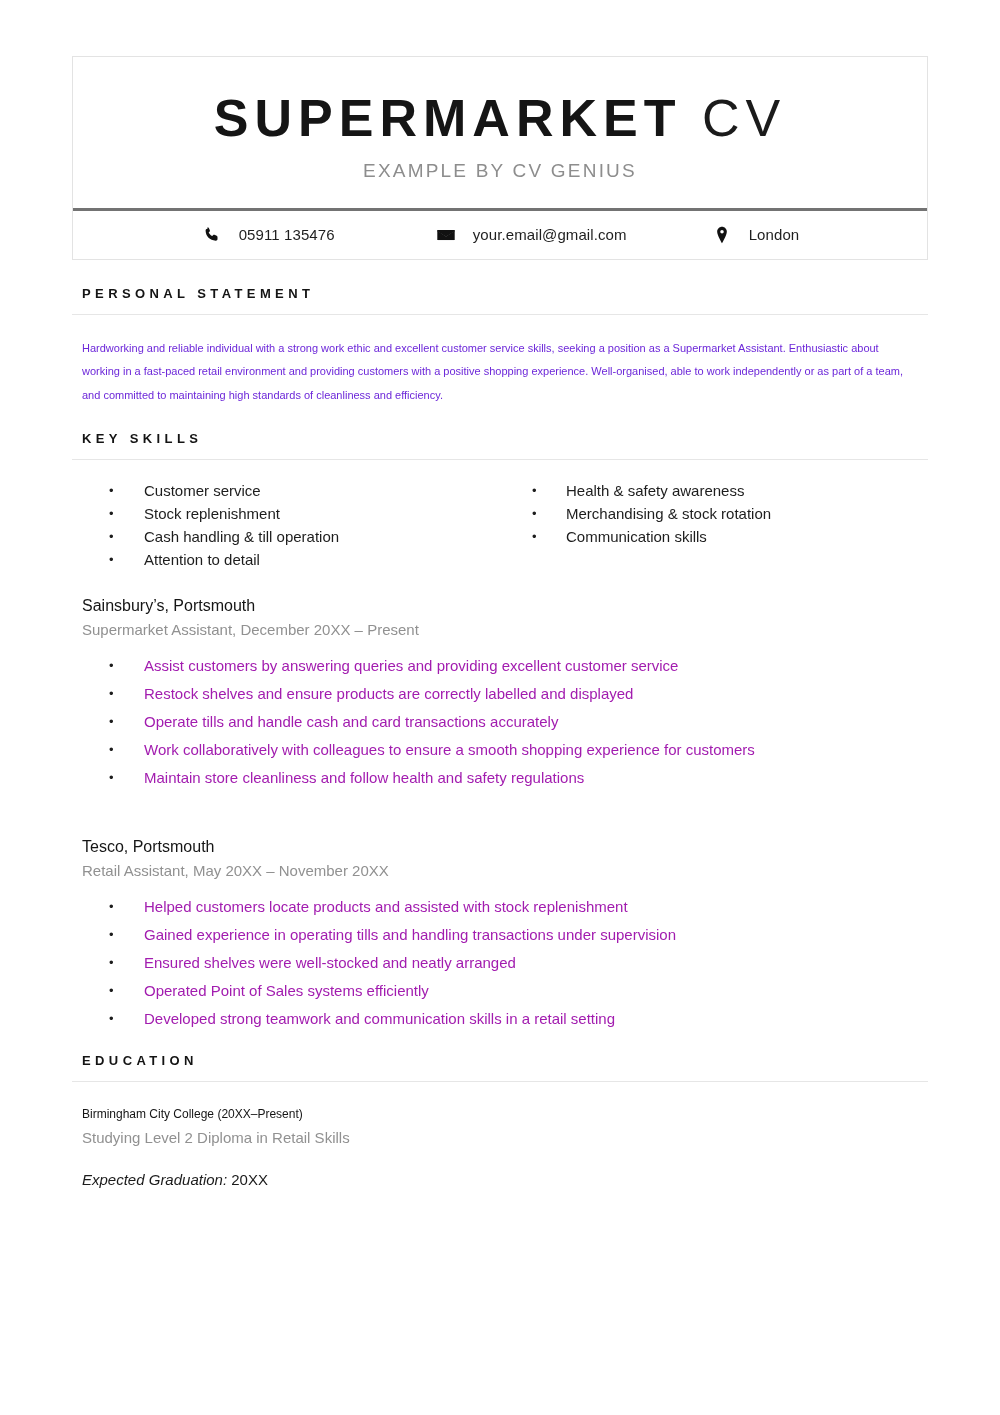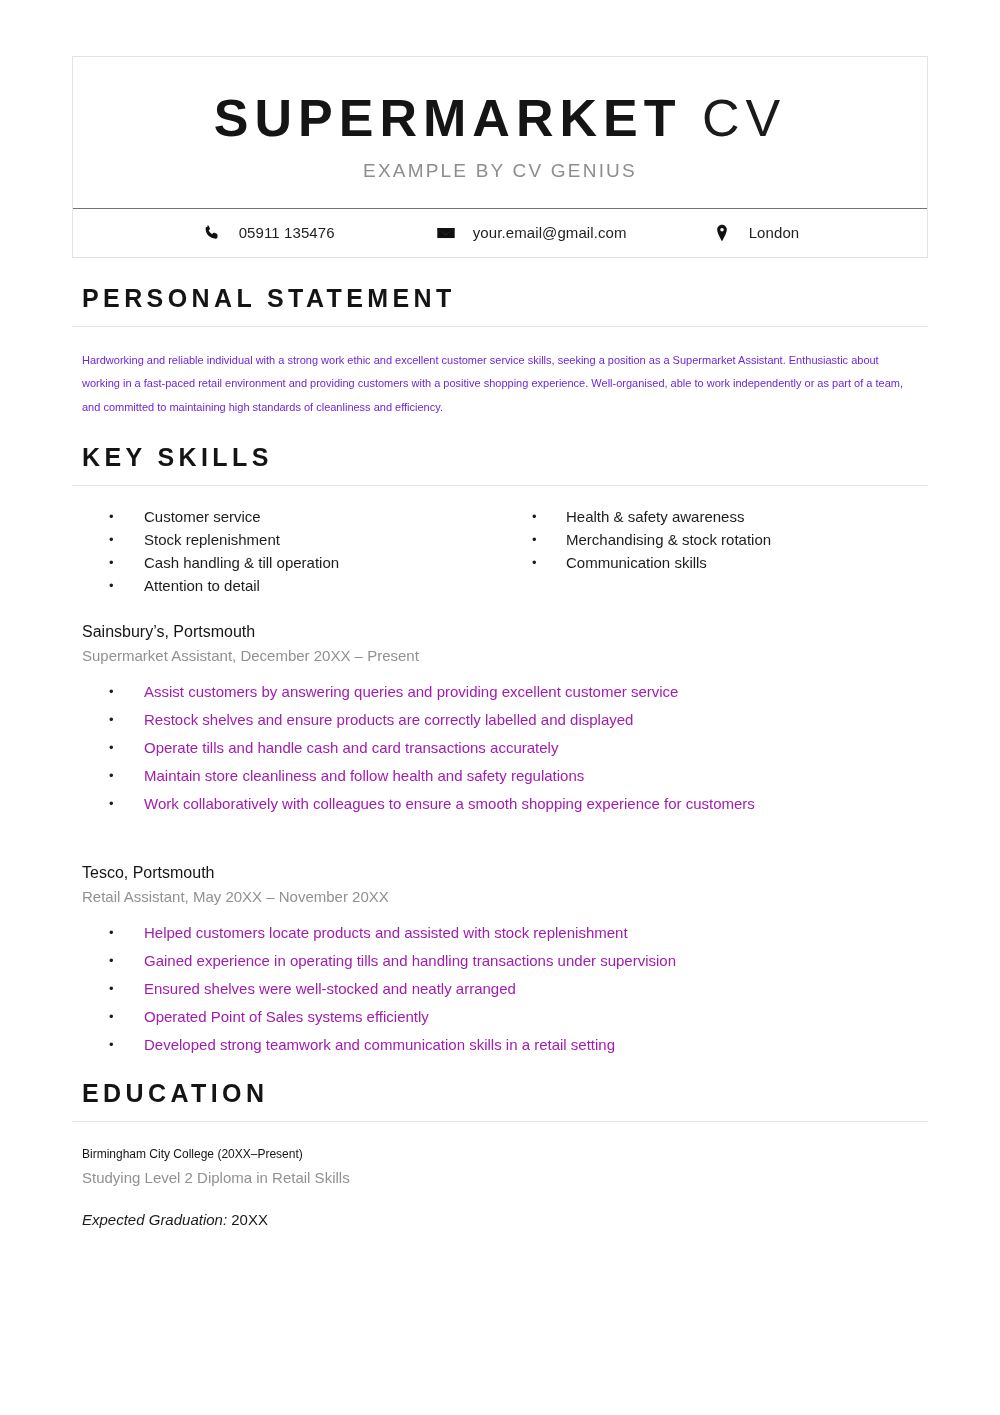--- a/index.html
+++ b/index.html
@@ -29,21 +29,21 @@
   }
 
   
   .header-box {
     border: 1px solid #e3e3e3;
     background: #ffffff;
   }
   .header-top {
     padding: 34px 0 26px 0;
     text-align: center;
-    border-bottom: 1px solid #737373;
+    border-bottom: 3px solid #737373;
   }
   .cv-title {
     font-size: 52px;
     line-height: 1.05;
     letter-spacing: 6px;
     white-space: nowrap;
     margin: 0 0 14px 0;
   }
   .cv-title .t-strong {
     font-weight: 700;
@@ -89,21 +89,21 @@
     letter-spacing: 0.1px;
   }
   .gap-a { width: 76px; }
   .gap-b { width: 60px; }
 
   
   .section { margin-top: 24px; }
   .section.first { margin-top: 26px; }
 
   .section-head {
-    font-size: 25px;
+    font-size: 13px;
     font-weight: 700;
     letter-spacing: 4.4px;
     color: #141414;
     padding: 0 0 13px 10px;
     border-bottom: 1px solid #e6e6e6;
   }
 
   .section-body { padding: 0 0 0 10px; }
 
   .statement {
@@ -290,22 +290,22 @@
     <div class="section">
       <div class="section-body">
 
         <div class="job">
           <div class="job-company">Sainsbury’s, Portsmouth</div>
           <div class="job-role">Supermarket Assistant, December 20XX – Present</div>
           <ul>
             <li>Assist customers by answering queries and providing excellent customer service</li>
             <li>Restock shelves and ensure products are correctly labelled and displayed</li>
             <li>Operate tills and handle cash and card transactions accurately</li>
+            <li>Work collaboratively with colleagues to ensure a smooth shopping experience for customers</li>
             <li>Maintain store cleanliness and follow health and safety regulations</li>
-            <li>Work collaboratively with colleagues to ensure a smooth shopping experience for customers</li>
           </ul>
         </div>
 
         <div class="job second">
           <div class="job-company">Tesco, Portsmouth</div>
           <div class="job-role">Retail Assistant, May 20XX – November 20XX</div>
           <ul>
             <li>Helped customers locate products and assisted with stock replenishment</li>
             <li>Gained experience in operating tills and handling transactions under supervision</li>
             <li>Ensured shelves were well-stocked and neatly arranged</li>

